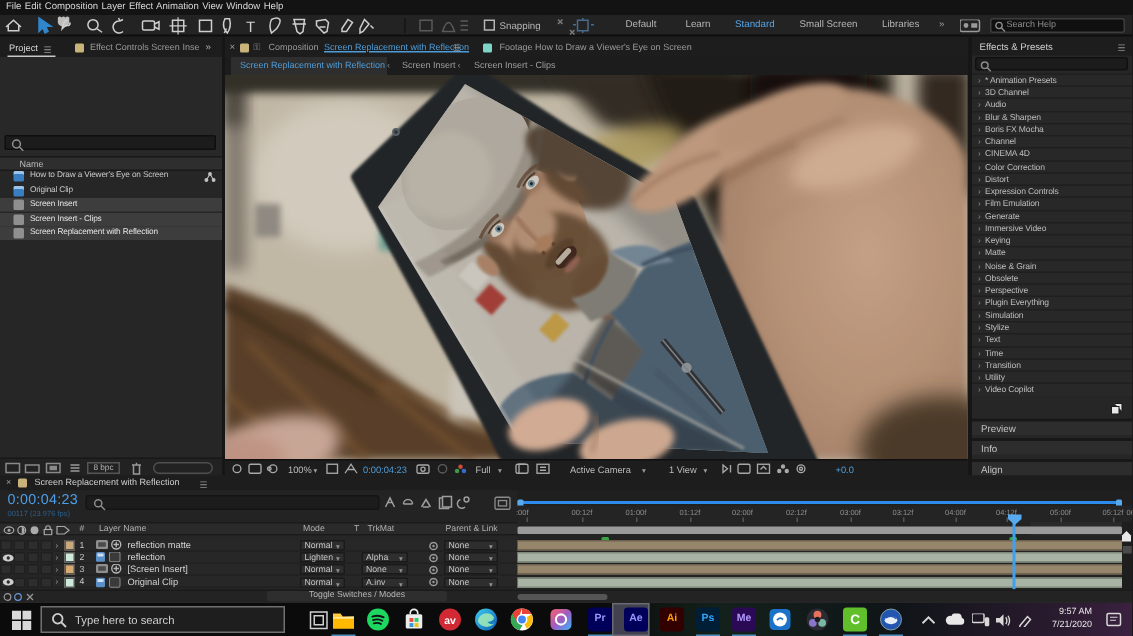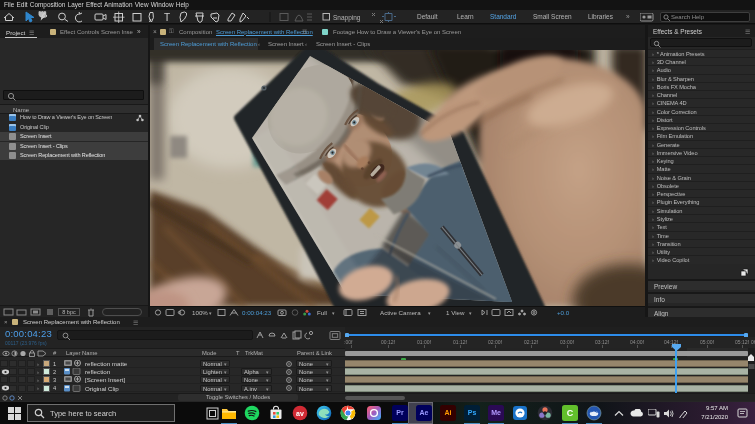--- a/index.html
+++ b/index.html
@@ -628,21 +628,21 @@
   </div>
   <div id="taskbar" class="abs">
     <div class="abs" style="left:400px;top:0;width:200px;height:22px;background:linear-gradient(90deg,#0b0b0b,#13211b 40%,#101418)"></div>
     <div class="abs" style="left:600px;top:0;width:155px;height:22px;background:linear-gradient(90deg,#101418,#2b1b30 70%,#3a2140)"></div>
     <svg class="abs" style="left:8px;top:5px" width="13" height="13" viewBox="0 0 13 13">
         <rect x="0" y="0" width="6" height="6" fill="#d8d8d8"></rect>
         <rect x="7" y="0" width="6" height="6" fill="#d8d8d8"></rect>
         <rect x="0" y="7" width="6" height="6" fill="#d8d8d8"></rect>
         <rect x="7" y="7" width="6" height="6" fill="#d8d8d8"></rect>
       </svg>
-    <div class="abs" style="left:27px;top:2px;width:148px;height:18px;background:#1e1e1e;border:1px solid #707070">
+    <div class="abs" style="left:27px;top:2px;width:163px;height:18px;background:#1e1e1e;border:1px solid #707070">
       <svg width="11" height="11" style="position:absolute;left:6px;top:3px">
           <circle cx="4.5" cy="4.5" r="3.2" fill="none" stroke="#cfcfcf" stroke-width="1.2"></circle>
           <line x1="7" y1="7" x2="10" y2="10" stroke="#cfcfcf" stroke-width="1.2"></line>
         </svg>
       <span style="position:absolute;left:22px;top:4px;font-size:7.5px;color:#d0d0d0">Type here to search</span>
     </div>
     <svg class="abs" style="left:206px;top:5px" width="13" height="13" viewBox="0 0 13 13">
         <rect x="1" y="1" width="11" height="11" fill="none" stroke="#d0d0d0" stroke-width="1"></rect>
         <rect x="3.5" y="3.5" width="6" height="6" fill="none" stroke="#d0d0d0" stroke-width="1"></rect>
       </svg>

